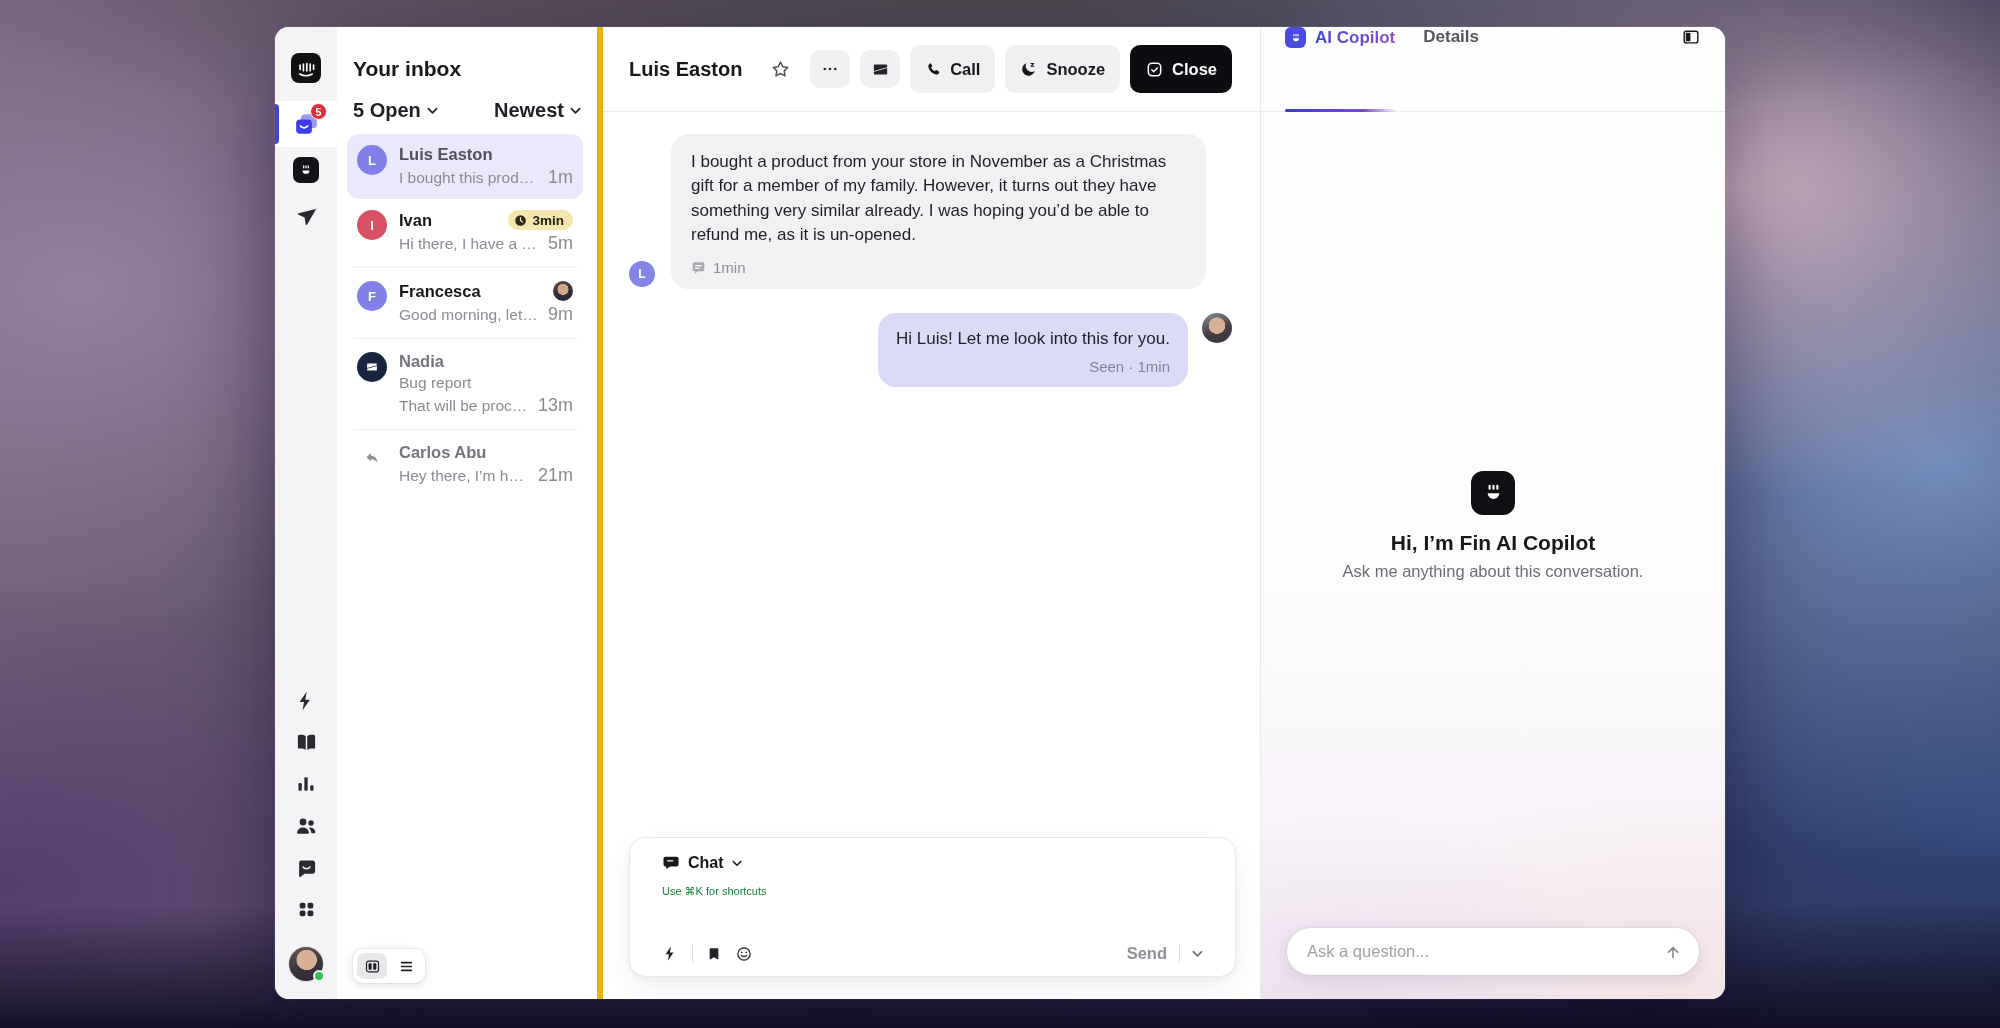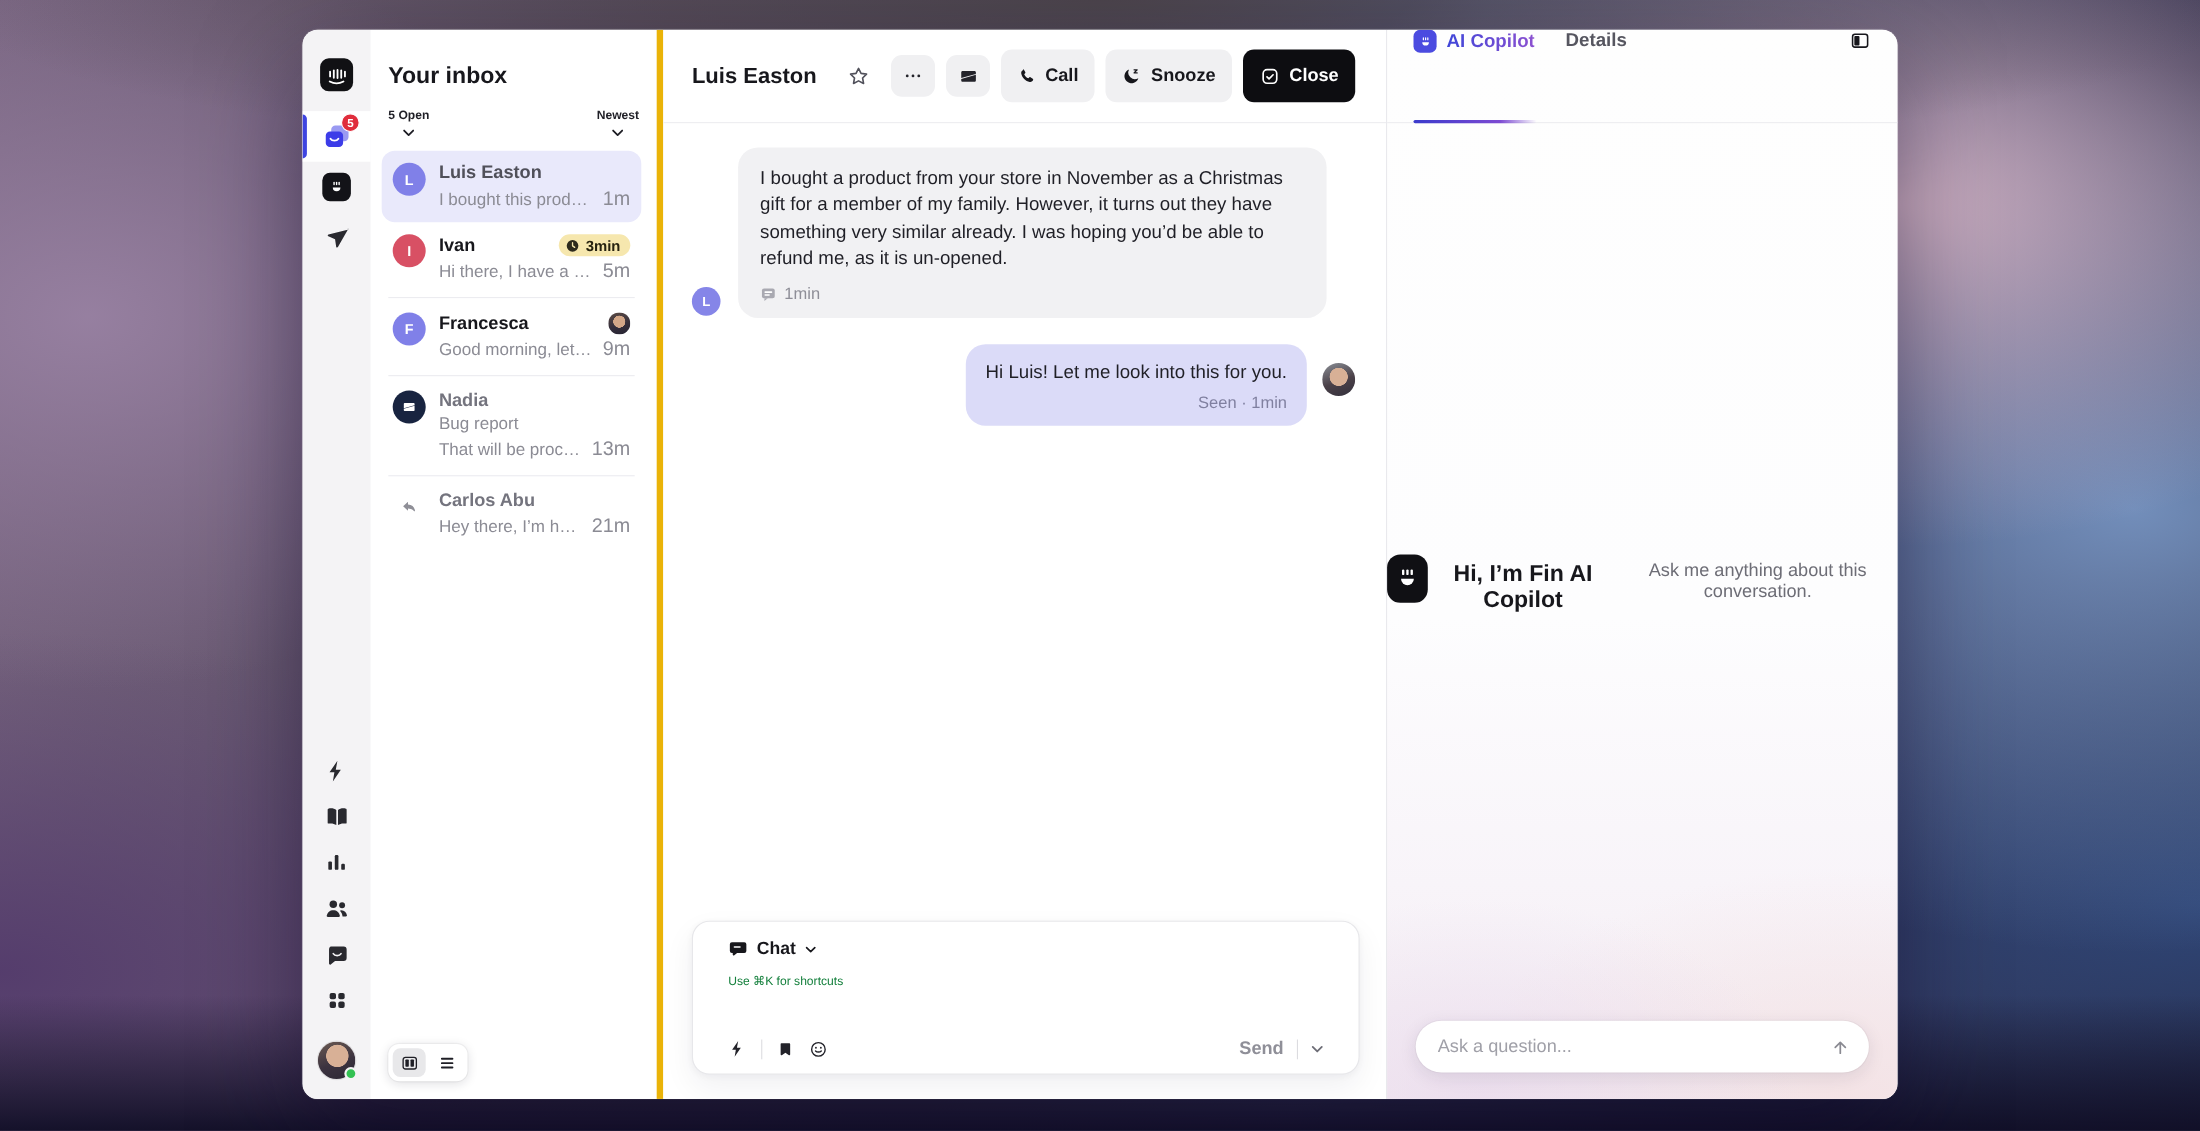--- a/index.html
+++ b/index.html
@@ -49,21 +49,21 @@
       radial-gradient(circle at 52% 38%, #d8b096 0 36%, rgba(216,176,150,0) 38%),
       linear-gradient(160deg, #6b5a52 0%, #3c3340 55%, #2c2834 100%);
     box-shadow:0 0 0 1px rgba(0,0,0,.08);
   }
   .status-dot { position:absolute; right:-2px; bottom:-1px; width:12px; height:12px; border-radius:50%;
     background:#33c153; border:2px solid #f4f3f5; }
   
   #list-panel { width:266px; background:#fff; border-right:6px solid #eab308; display:flex; flex-direction:column; flex-shrink:0; }
   .list-title { font-size:21px; font-weight:bold; color:#17171c; padding:30px 16px 18px; }
   .list-controls { display:flex; align-items:center; justify-content:space-between; padding:0 16px 10px; }
-  .dropdown { display:flex; align-items:center; gap:6px; font-size:11px; font-weight:bold; color:#1f1f26; cursor:pointer;flex-direction:column; }
+  .dropdown { display:flex; align-items:center; gap:6px; font-size:20px; font-weight:bold; color:#1f1f26; cursor:pointer; }
   .dropdown .chev { color:#1f1f26; }
   .conv-list { flex:1; padding:2px 14px 0 10px; overflow:hidden; }
   .conv { display:flex; gap:12px; padding:11px 10px; border-radius:12px; cursor:pointer; position:relative; }
   .conv.selected { background:#e9e9fb; }
   .divider { height:1px; background:#ececf0; margin:2px 6px; }
   .c-avatar { width:30px; height:30px; border-radius:50%; flex-shrink:0; display:flex; align-items:center; justify-content:center;
     color:#fff; font-size:13px; font-weight:bold; }
   .av-purple { background:#8080e8; }
   .av-red { background:#d85064; }
   .av-navy { background:#182440; }
@@ -104,21 +104,21 @@
     display:flex; align-items:center; gap:8px; padding:0 15px; font-size:16.5px; font-weight:bold;
     font-family:inherit; cursor:pointer; }
   .pill-btn.dark { background:#0d0d11; color:#fff; }
   .messages { flex:1; padding:22px 26px 0; overflow:hidden; }
   .msg-row-in { display:flex; align-items:flex-end; gap:16px; }
   .msg-avatar { width:26px; height:26px; border-radius:50%; background:#8585e8; color:#fff;
     font-size:12px; font-weight:bold; display:flex; align-items:center; justify-content:center; flex-shrink:0; margin-bottom:2px; }
   .bubble-in { background:#f1f1f3; border-radius:18px; padding:16px 20px 11px; max-width:535px;
     font-size:17px; line-height:1.44; color:#1f1f26; }
   .bubble-meta { margin-top:9px; display:flex; align-items:center; gap:7px; font-size:15px; color:#8e8e97; }
-  .msg-row-out { display:flex; align-items:center; justify-content:flex-end; gap:14px; margin-top:24px; padding-right:2px; }
+  .msg-row-out { display:flex; align-items:flex-start; justify-content:flex-end; gap:14px; margin-top:24px; padding-right:2px; }
   .bubble-out { background:#dbdbf8; border-radius:18px; padding:14px 18px 10px; max-width:430px;
     font-size:17px; line-height:1.4; color:#1f1f26; }
   .bubble-out .bubble-meta { justify-content:flex-end; color:#8080a0; margin-top:5px; }
   .reply-photo { width:30px; height:30px; border-radius:50%; flex-shrink:0; margin-bottom:10px;
     background:
       radial-gradient(circle at 50% 42%, #d8b096 0 35%, rgba(216,176,150,0) 37%),
       linear-gradient(160deg, #8b8f96 0%, #4a4048 55%, #33303c 100%); }
   
   .composer { margin:18px 24px 22px 26px; border:1px solid #e7e7ea; border-radius:16px;
     background:#fff; box-shadow:0 12px 28px rgba(20,20,50,.06), 0 2px 6px rgba(20,20,50,.04);
@@ -143,21 +143,21 @@
   .copilot-header { height:85px; flex-shrink:0; display:flex; align-items:flex-start; gap:28px;
     padding:0 24px; border-bottom:1px solid #ededf0; position:relative; }
   .tab { display:flex; align-items:center; gap:9px; font-size:17px; font-weight:bold; color:#565660; cursor:pointer; }
   .tab-fin-tile { width:21px; height:21px; border-radius:6px; background:#4b4be0;
     display:flex; align-items:center; justify-content:center; }
   .tab.active .tab-label { background:linear-gradient(90deg,#3f46d8 0%, #8b50d0 100%);
     -webkit-background-clip:text; background-clip:text; color:transparent; }
   .tab-underline { position:absolute; bottom:-1px; left:24px; width:112px; height:3px; border-radius:3px;
     background:linear-gradient(90deg,#3b3bcc 0%, #7c4ad2 70%, rgba(170,120,220,0) 100%); }
   .panel-toggle { margin-left:auto; border:none; background:none; display:flex; color:#17171c; cursor:pointer; }
-  .copilot-center { flex:1; display:flex; flex-direction:row; align-items:center; justify-content:center;
+  .copilot-center { flex:1; display:flex; flex-direction:column; align-items:center; justify-content:center;
     text-align:center; padding-bottom:60px; }
   .fin-tile-lg { width:44px; height:44px; background:#101014; border-radius:12px;
     display:flex; align-items:center; justify-content:center; }
   .copilot-title { margin-top:16px; font-size:21px; font-weight:bold; color:#17171c; }
   .copilot-sub { margin-top:7px; font-size:16.5px; color:#6d6d76; }
   .ask-bar { position:absolute; left:26px; right:26px; bottom:24px; height:47px; background:#fff;
     border-radius:24px; display:flex; align-items:center; padding:0 16px 0 20px;
     box-shadow:0 4px 16px rgba(30,25,60,.10), 0 0 0 1px rgba(0,0,0,.03); }
   .ask-input { flex:1; border:none; outline:none; background:transparent; font-family:inherit;
     font-size:16.5px; color:#1f1f26; }

